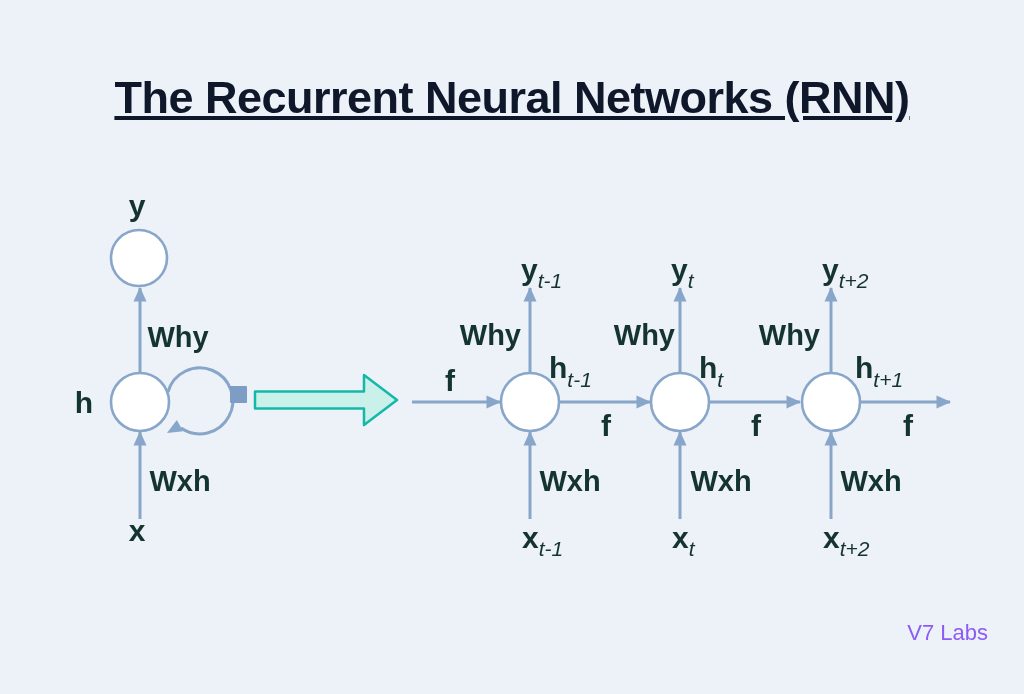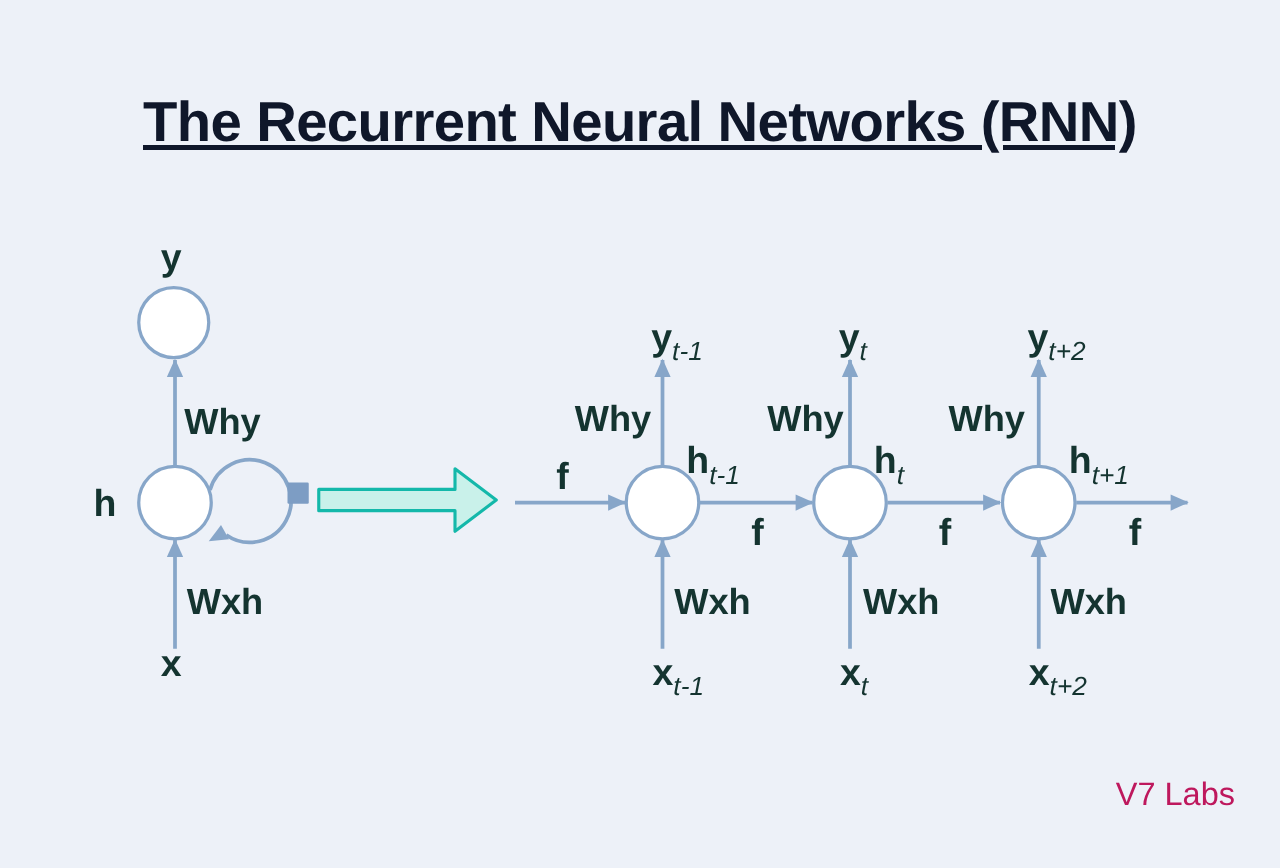--- a/index.html
+++ b/index.html
@@ -16,21 +16,21 @@
   }
   svg.diagram{position:absolute;left:0;top:0;}
   svg .node{fill:#ffffff;stroke:#87a6c9;stroke-width:2.6;}
   svg .edge{stroke:#87a6c9;stroke-width:3;fill:none;}
   svg .head{fill:#87a6c9;stroke:none;}
   svg text{fill:#143430;font-weight:700;font-size:30px;font-family:"Liberation Sans",sans-serif;}
   svg text.wlabel{font-size:29px;}
   svg .sub{font-style:italic;font-weight:400;font-size:21px;}
   .watermark{
     position:absolute;right:36px;top:620px;
-    font-size:26px;color:#be185d;
+    font-size:22px;color:#8b5cf6;
   }
 </style>
 </head>
 <body>
 
 <h1 class="title">The Recurrent Neural Networks (RNN)</h1>
 
 <svg class="diagram" width="1024" height="694" viewBox="0 0 1024 694">
   <defs>
     <marker id="ah" markerUnits="userSpaceOnUse" markerWidth="18" markerHeight="16" refX="15" refY="8" orient="auto">

